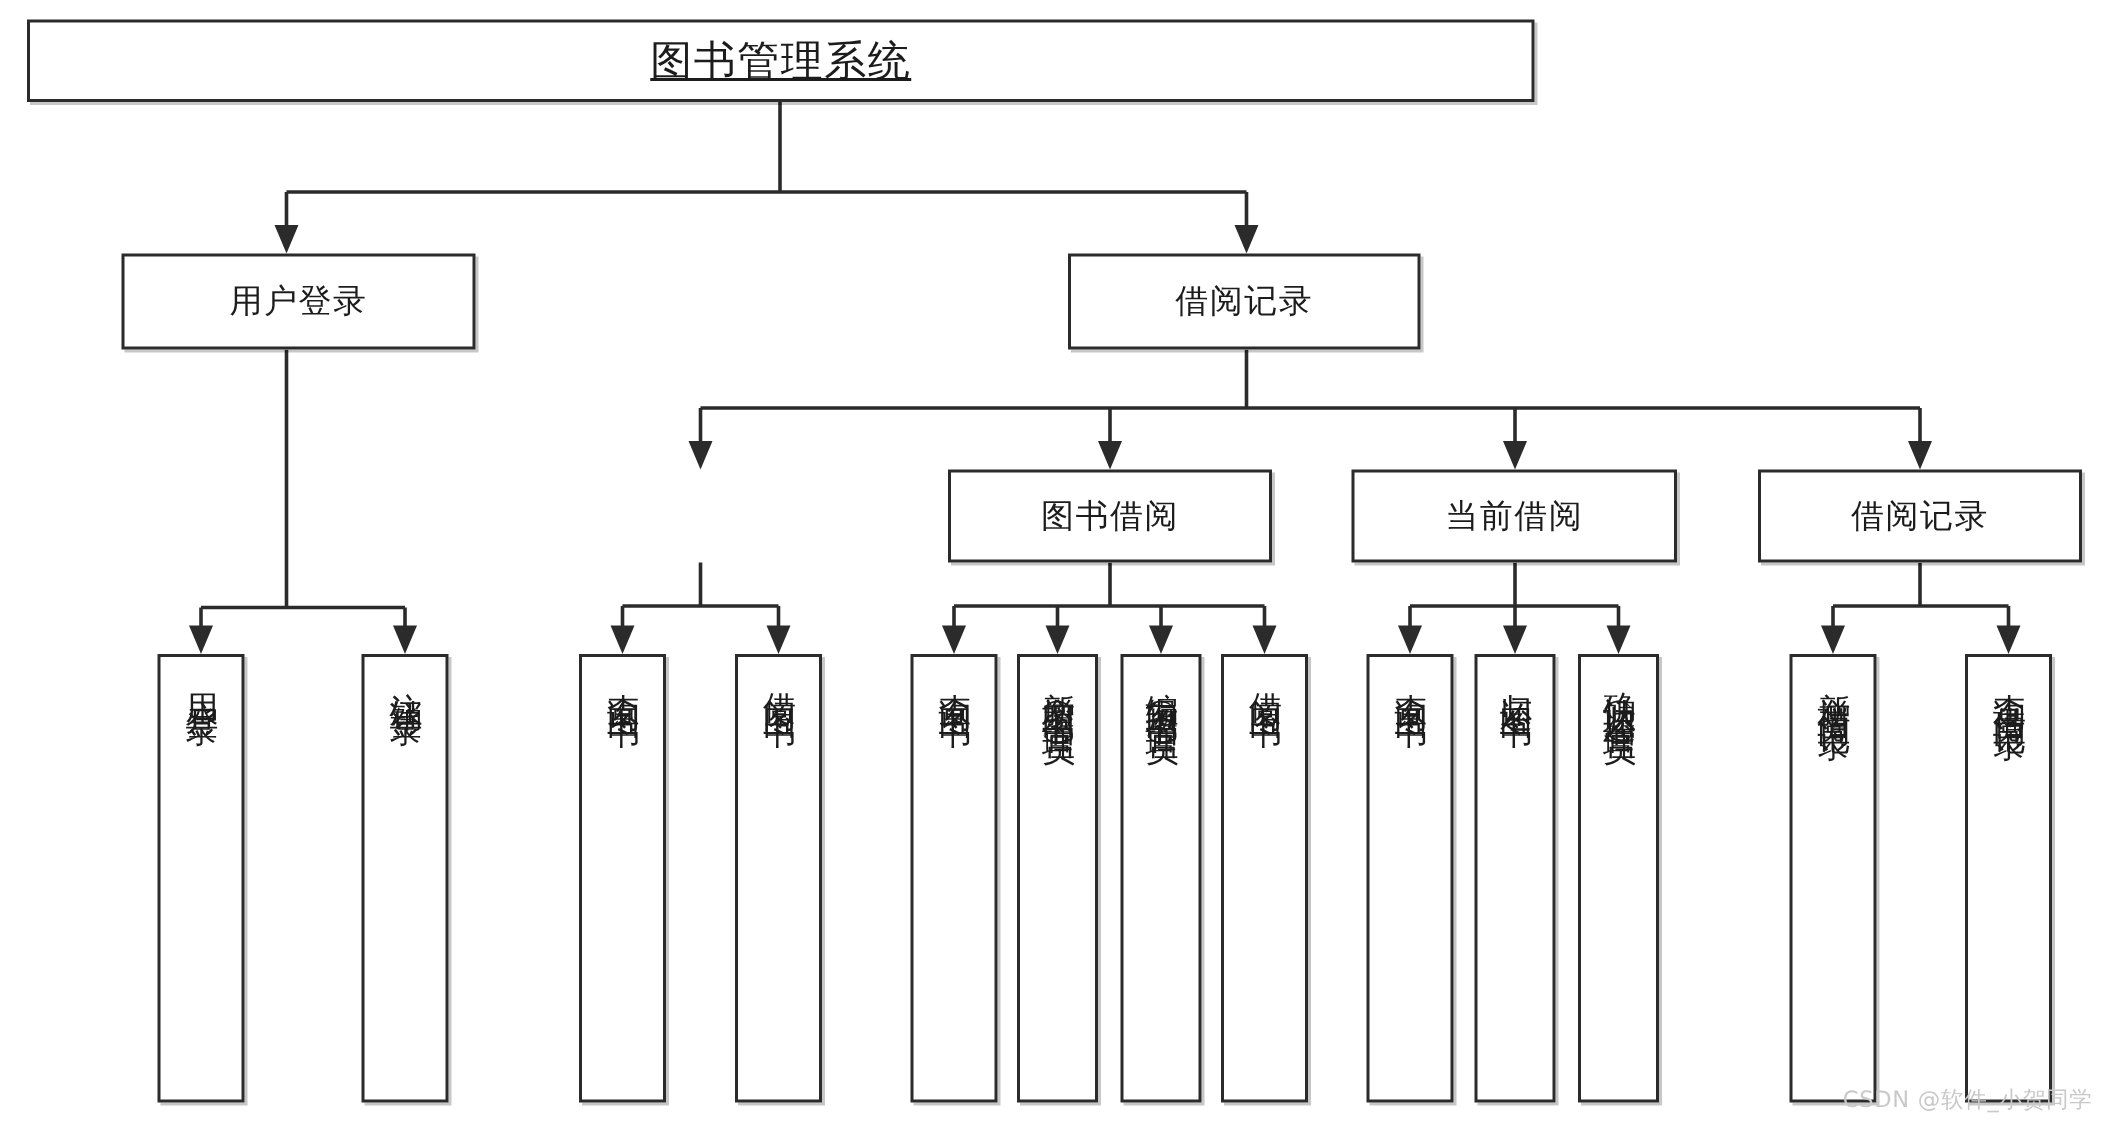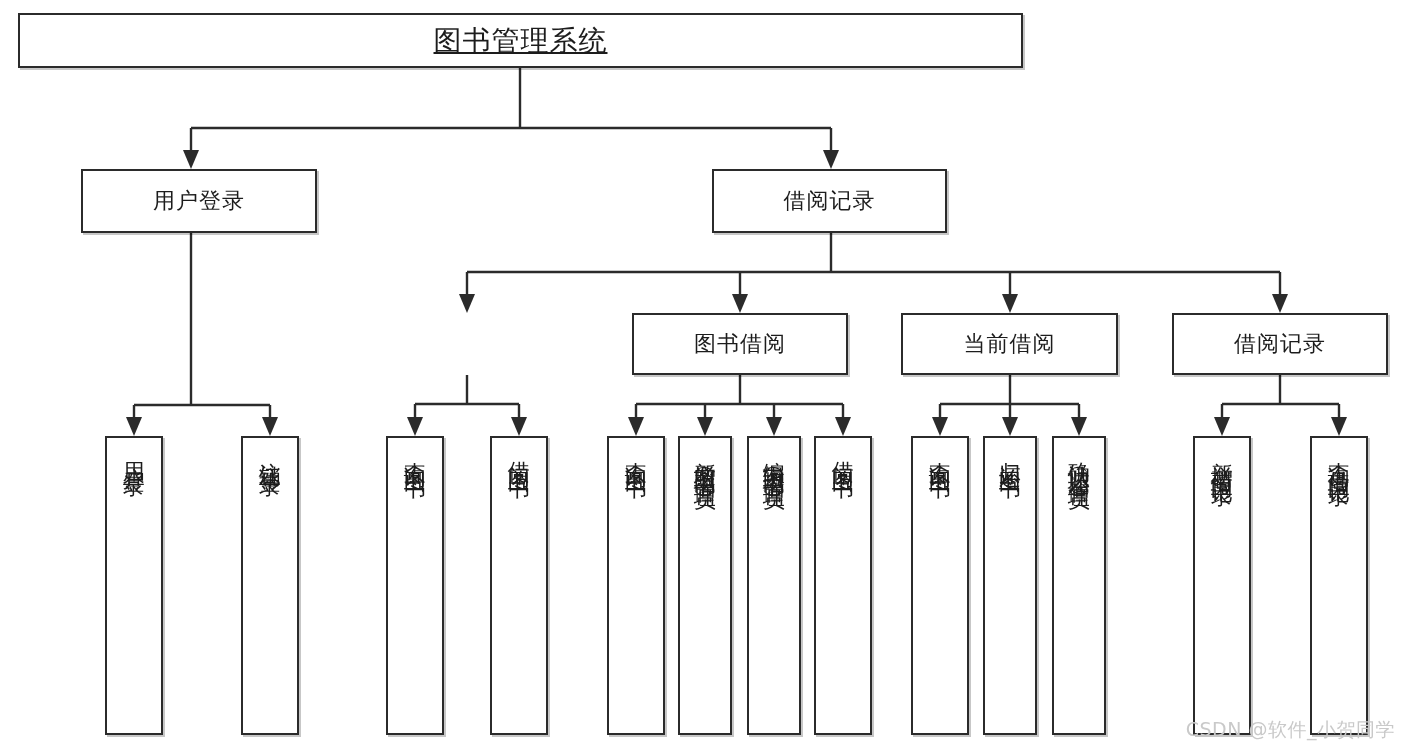--- a/index.html
+++ b/index.html
@@ -73,21 +73,21 @@
     white-space: nowrap;
   }
   .node.leaf.tall .label {
     letter-spacing: 4px;
   }
   
   #watermark {
     position: absolute;
     right: 10px;
     bottom: 4px;
-    font-size: 19px;
+    font-size: 15px;
     color: #c9c9c9;
     letter-spacing: 0.5px;
     white-space: nowrap;
     user-select: none;
   }
 </style>
 </head>
 <body>
 
 <div id="canvas">

